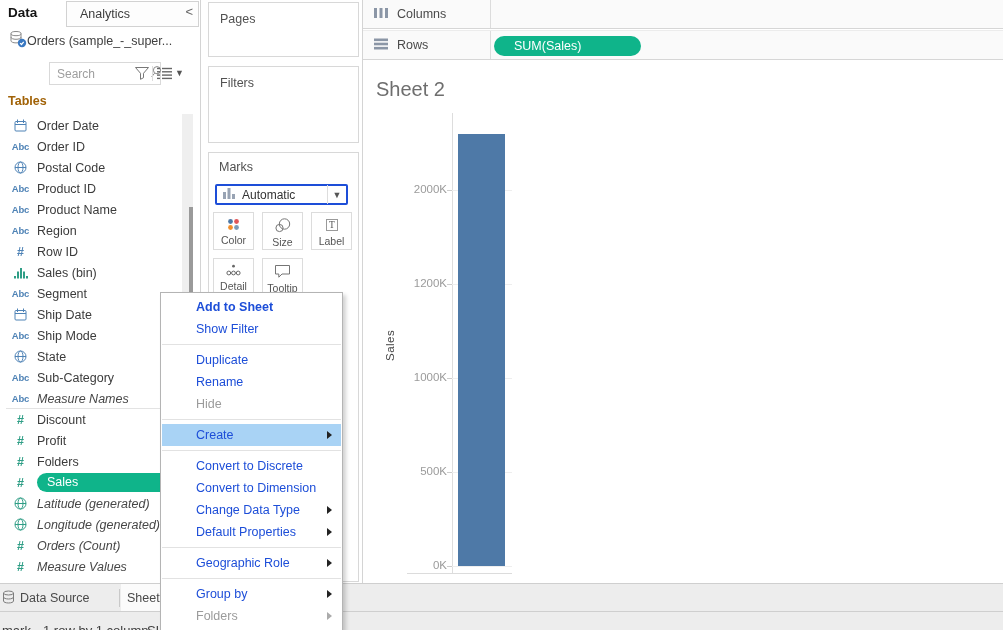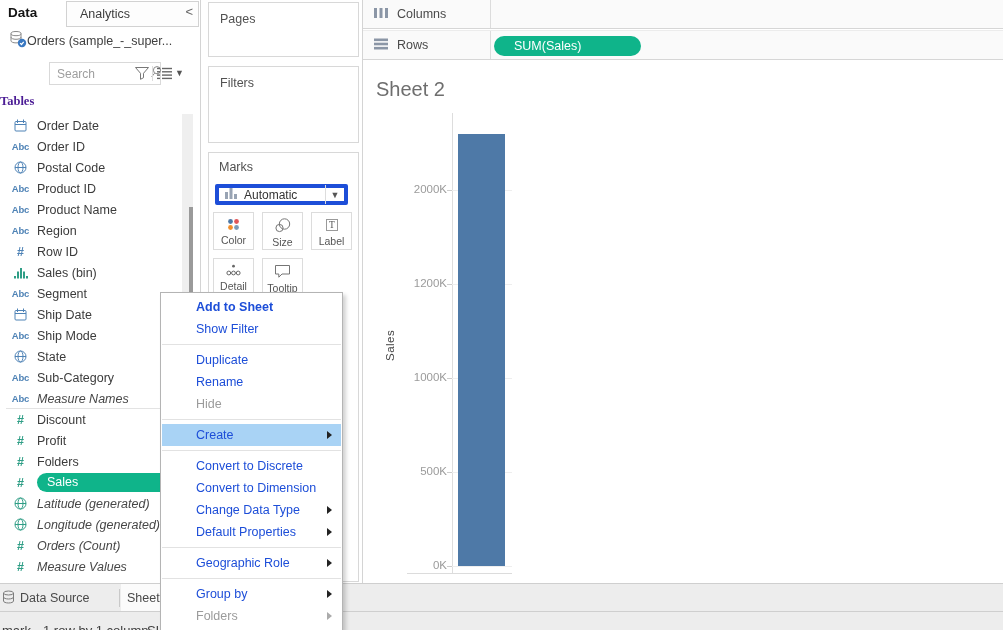--- a/index.html
+++ b/index.html
@@ -20,21 +20,21 @@
   .ds-label { font-size:12.5px; color:#404040; white-space:nowrap; }
   .search-box { left:1px; top:62px; width:112px; height:23px; border:1px solid #d9d9d9; background:#fff;
     display:flex; align-items:center;margin-left:48px; }
   .search-input { border:0; outline:0; width:100px; padding-left:7px; font-size:12px; color:#444;
     font-family:"Liberation Sans","DejaVu Sans",sans-serif; background:transparent; }
   .search-input::placeholder { color:#9e9e9e; }
   .sr-icon { left:134px; top:65px; }
   .sr-sep { left:152px; top:66px; width:1px; height:15px; background:#dcdcdc; }
   .sr-grid { left:157px; top:67px; }
   .sr-caret { left:175px; top:68px; font-size:9px; color:#555; }
-  .tables-header { left:0; top:94px; font-size:12.5px; font-weight:bold; color:#4c1d95;font-family:Liberation Serif, serif; }
+  .tables-header { left:8px; top:94px; font-size:12.5px; font-weight:bold; color:#a16207; }
 
   .field-list { left:0; top:115px; width:182px; }
   .field-row { height:21px; display:flex; align-items:center; }
   .f-icon { width:17px; margin-left:12px; margin-right:8px; flex:none; display:flex; align-items:center; justify-content:center; }
   .f-icon.abc { font-size:9.5px; font-weight:bold; letter-spacing:-.2px; }
   .f-icon.hash { font-size:12.5px; font-weight:bold; }
   .dimension > .f-icon { color:#4f83b6; }
   .measure  > .f-icon { color:#2f9e86; }
   .f-label { font-size:12.5px; color:#3b3b3b; white-space:nowrap; }
   .italic .f-label { font-style:italic; color:#474747; }
@@ -44,21 +44,21 @@
   .scroll-thumb { left:189px; top:207px; width:4px; height:94px; background:#9a9a9a; }
 
   
   .mid-panel { left:201px; top:0; width:162px; height:583px; background:#fff; border-right:1px solid #d4d4d4; }
   .card { position:absolute; left:208px; background:#fff; border:1px solid #d8d8d8; }
   .card-label { position:absolute; left:11px; top:9px; font-size:12.5px; color:#515151; }
   .card-pages { top:2px; width:151px; height:55px; }
   .card-filters { top:66px; width:151px; height:77px; }
   .card-marks { top:152px; width:151px; height:430px; }
   .marks-label { left:219px; top:160px; font-size:12.5px; color:#515151; }
-  .mark-dd { left:215px; top:184px; width:133px; height:21px; border:4px solid #1d4ed8; border-radius:2px; background:#fff;
+  .mark-dd { left:215px; top:184px; width:133px; height:21px; border:2px solid #1d4ed8; border-radius:2px; background:#fff;
     display:flex; align-items:center; }
   .mark-dd-icon { margin-left:6px; }
   .mark-dd-label { margin-left:7px; font-size:12px; color:#333; flex:1; }
   .mark-dd-caretbox { width:19px; height:19px; border-left:1px solid #ddd; display:flex; align-items:center; justify-content:center; color:#555; font-size:9px; }
   .mark-btn { position:absolute; width:41px; height:38px; border:1px solid #dcdcdc; background:#fff;
     display:flex; flex-direction:column; align-items:center; justify-content:space-between; padding:5px 0 3px; }
   .mark-btn-label { font-size:10.5px; color:#555; }
 
   
   .shelf { left:363px; width:640px; height:29px; background:#fafafa; border-bottom:1px solid #d6d6d6;

